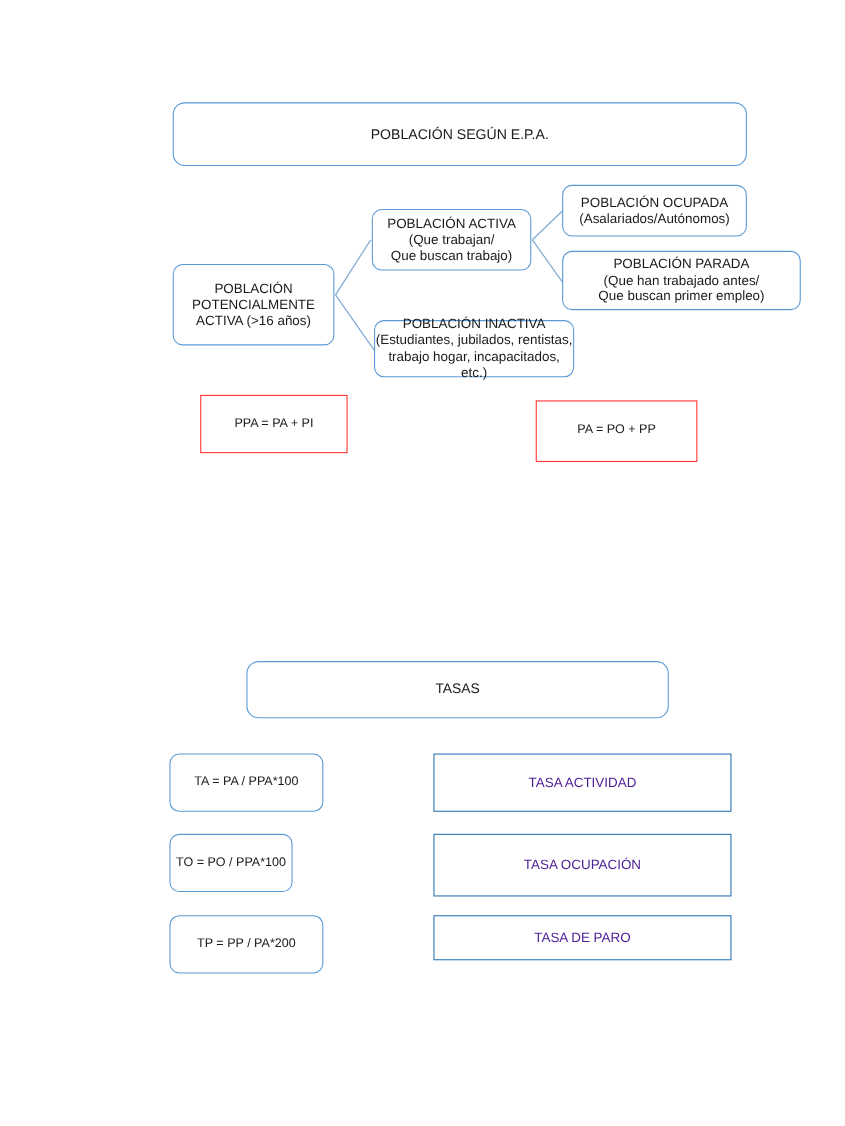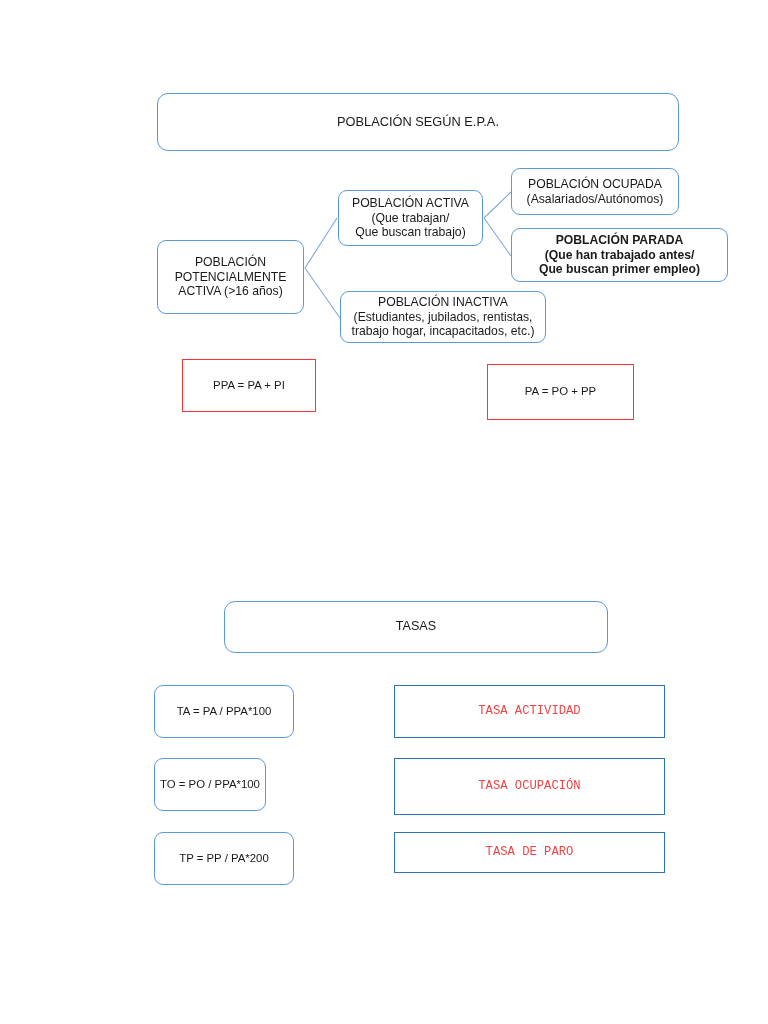--- a/index.html
+++ b/index.html
@@ -50,34 +50,33 @@
   
   .b-red {
     border: 1.6px solid #FF3333;
     border-radius: 0;
     color: #1a1a1a;
   }
   
   .b-blue-sharp {
     border: 1.6px solid #2E75B6;
     border-radius: 0;
-    color: #ef4444;
-    font-family: Liberation Mono, monospace;
+    color: #4c1d95;
   }
   .fs13 { font-size: 12.6px; }
   .fs12 { font-size: 12.2px; }
   .fs11 { font-size: 11.4px; }
 
   
   #box-title      { left:130px; top:93px;  width:522px; height:58px;  font-size:12.8px; border-radius:11px; }
   #box-ppa        { left:130px; top:240px; width:147px; height:74px;  }
   #box-activa     { left:311px; top:190px; width:145px; height:56px;  }
-  #box-inactiva   { left:313px; top:291px; width:206px; height:52px;  }
+  #box-inactiva   { left:313px; top:291px; width:182px; height:52px;  }
   #box-ocupada    { left:484px; top:168px; width:168px; height:47px;  }
-  #box-parada     { left:484px; top:228px; width:217px; height:54px;font-weight:bold;  }
+  #box-parada     { left:484px; top:228px; width:217px; height:54px;  }
   #box-f-ppa      { left:155px; top:359px; width:134px; height:53px;  }
   #box-f-pa       { left:460px; top:364px; width:147px; height:56px;  }
 
   
   #box-tasas      { left:197px; top:601px; width:384px; height:52px; border-radius:11px; }
   #box-f-ta       { left:127px; top:685px; width:140px; height:53px; }
   #box-f-to       { left:127px; top:758px; width:112px; height:53px; }
   #box-f-tp       { left:127px; top:832px; width:140px; height:53px; }
   #box-l-ta       { left:367px; top:685px; width:271px; height:53px; }
   #box-l-to       { left:367px; top:758px; width:271px; height:57px; }

